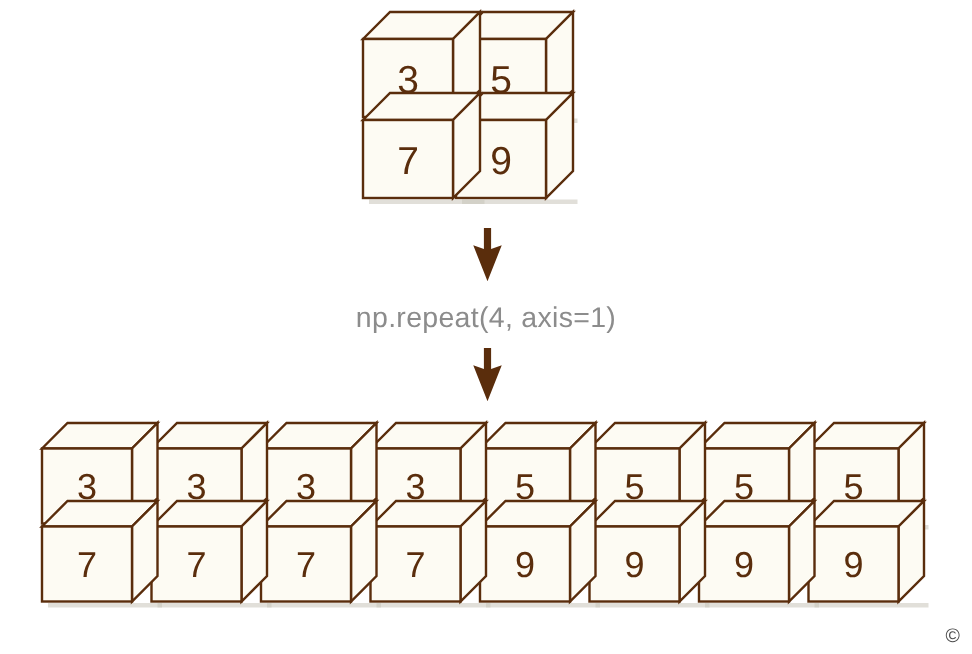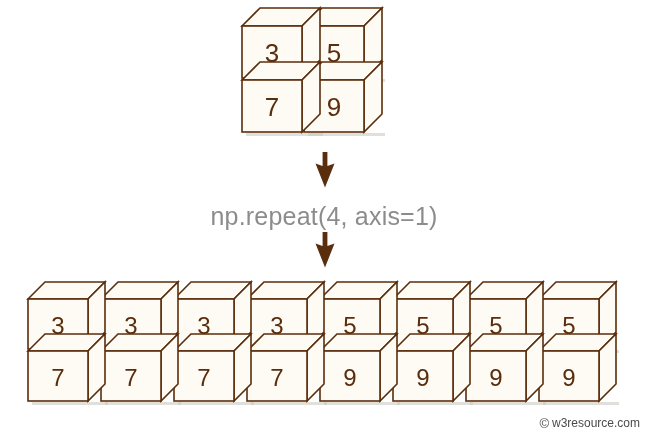--- a/index.html
+++ b/index.html
@@ -63,21 +63,21 @@
   .arrow svg path {
     fill: #5a2d0c;
   }
 
   .op-label {
     position: absolute;
     width: 648px;
     text-align: center;
     color: #8c8c8c;
     font-family: "Liberation Sans", sans-serif;
-    font-size: 25px;
+    font-size: 19px;
     letter-spacing: 0.2px;
     white-space: nowrap;
   }
 
   .watermark {
     position: absolute;
     right: 8px;
     bottom: 6px;
     color: #4a4a4a;
     font-family: "Liberation Sans", sans-serif;
@@ -292,16 +292,15 @@
           <path class="cube-face-top" d="M 0 17 L 17 0 L 77 0 L 60 17 Z"></path>
           <path class="cube-face-side" d="M 60 17 L 77 0 L 77 50 L 60 67 Z"></path>
           <rect class="cube-face-front" x="0" y="17" width="60" height="50"></rect>
           <text class="cube-value" x="30" y="43" font-size="24">7</text>
         </svg>
       </div>
     </div>
 
   <div class="watermark">
     <span class="copy-glyph">©</span>
-    <span>w3resource.com</span>
   </div>
 
 </div>
 
 </body></html>

